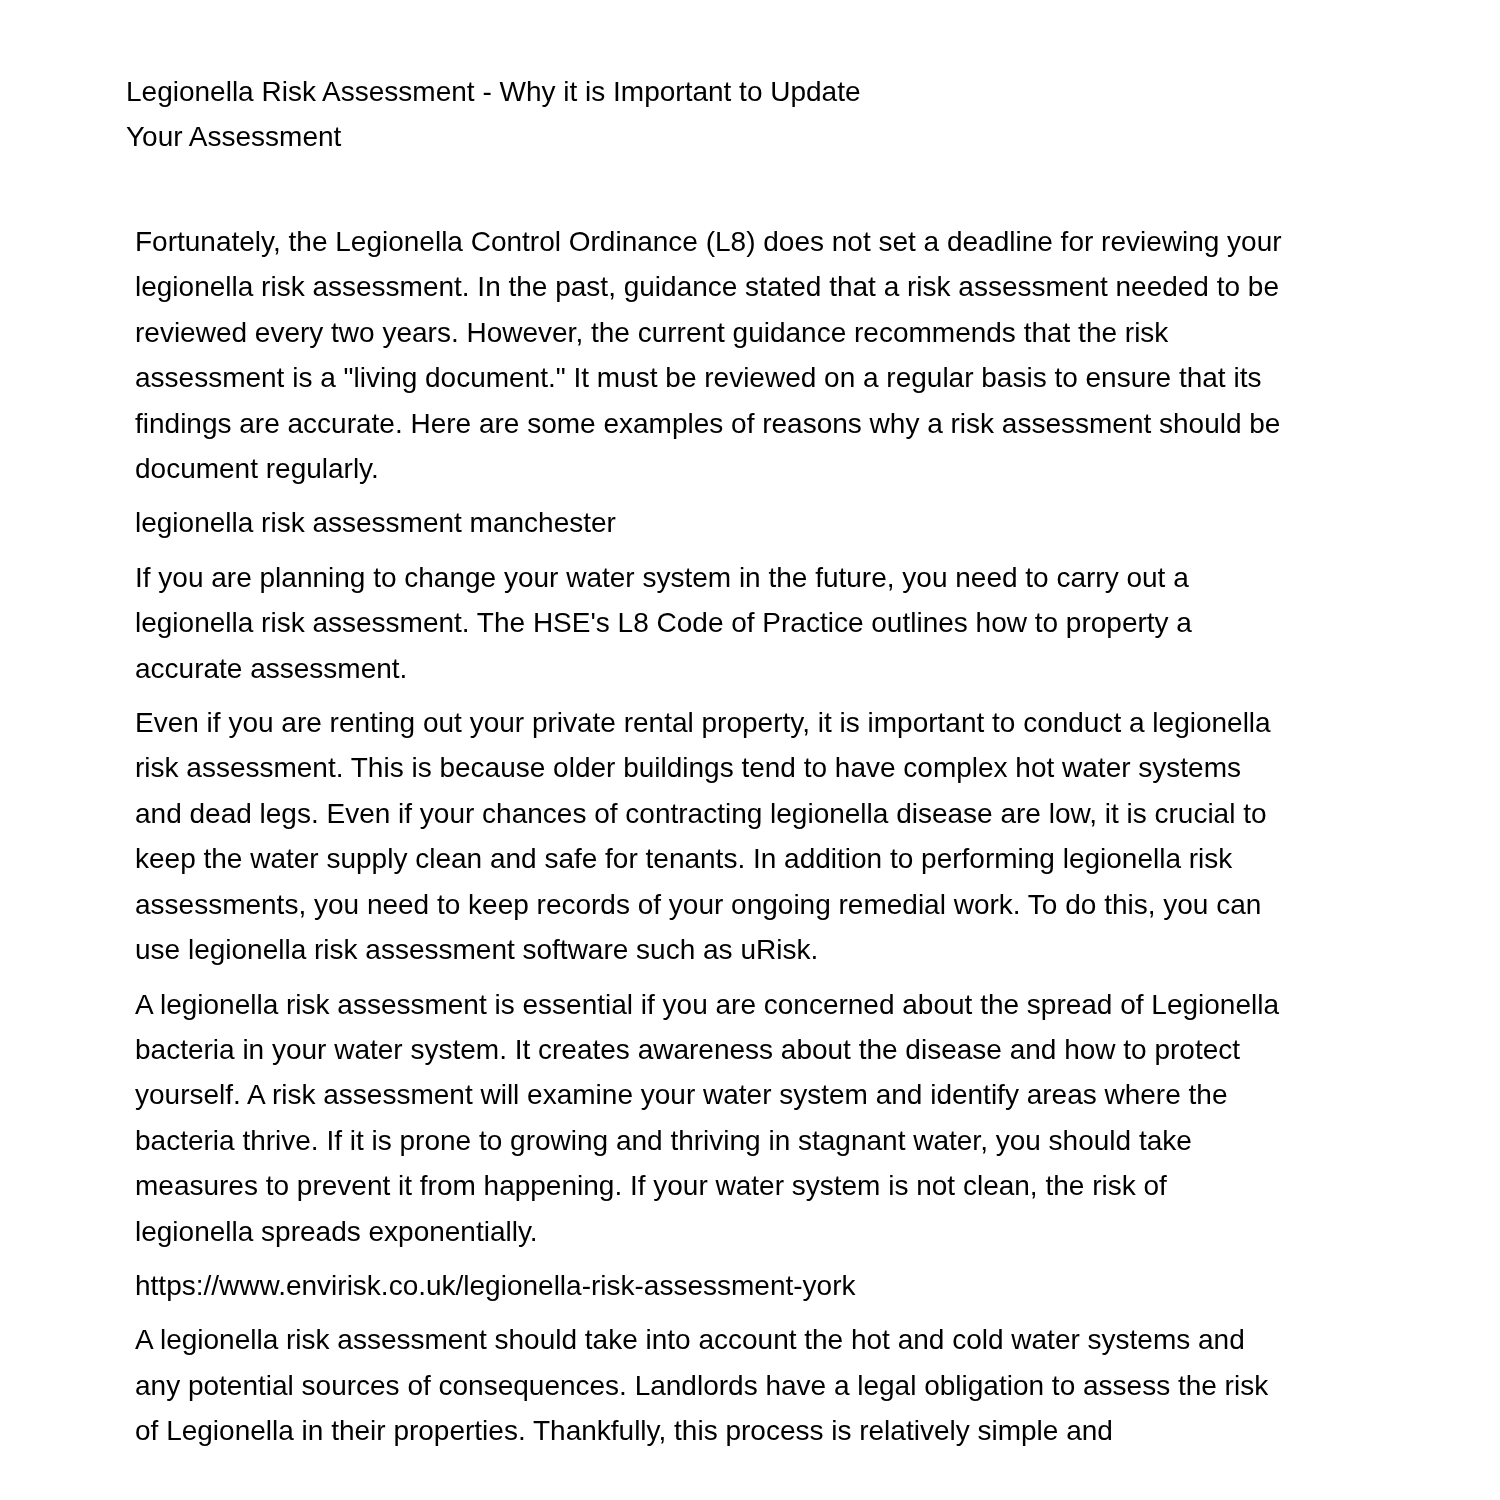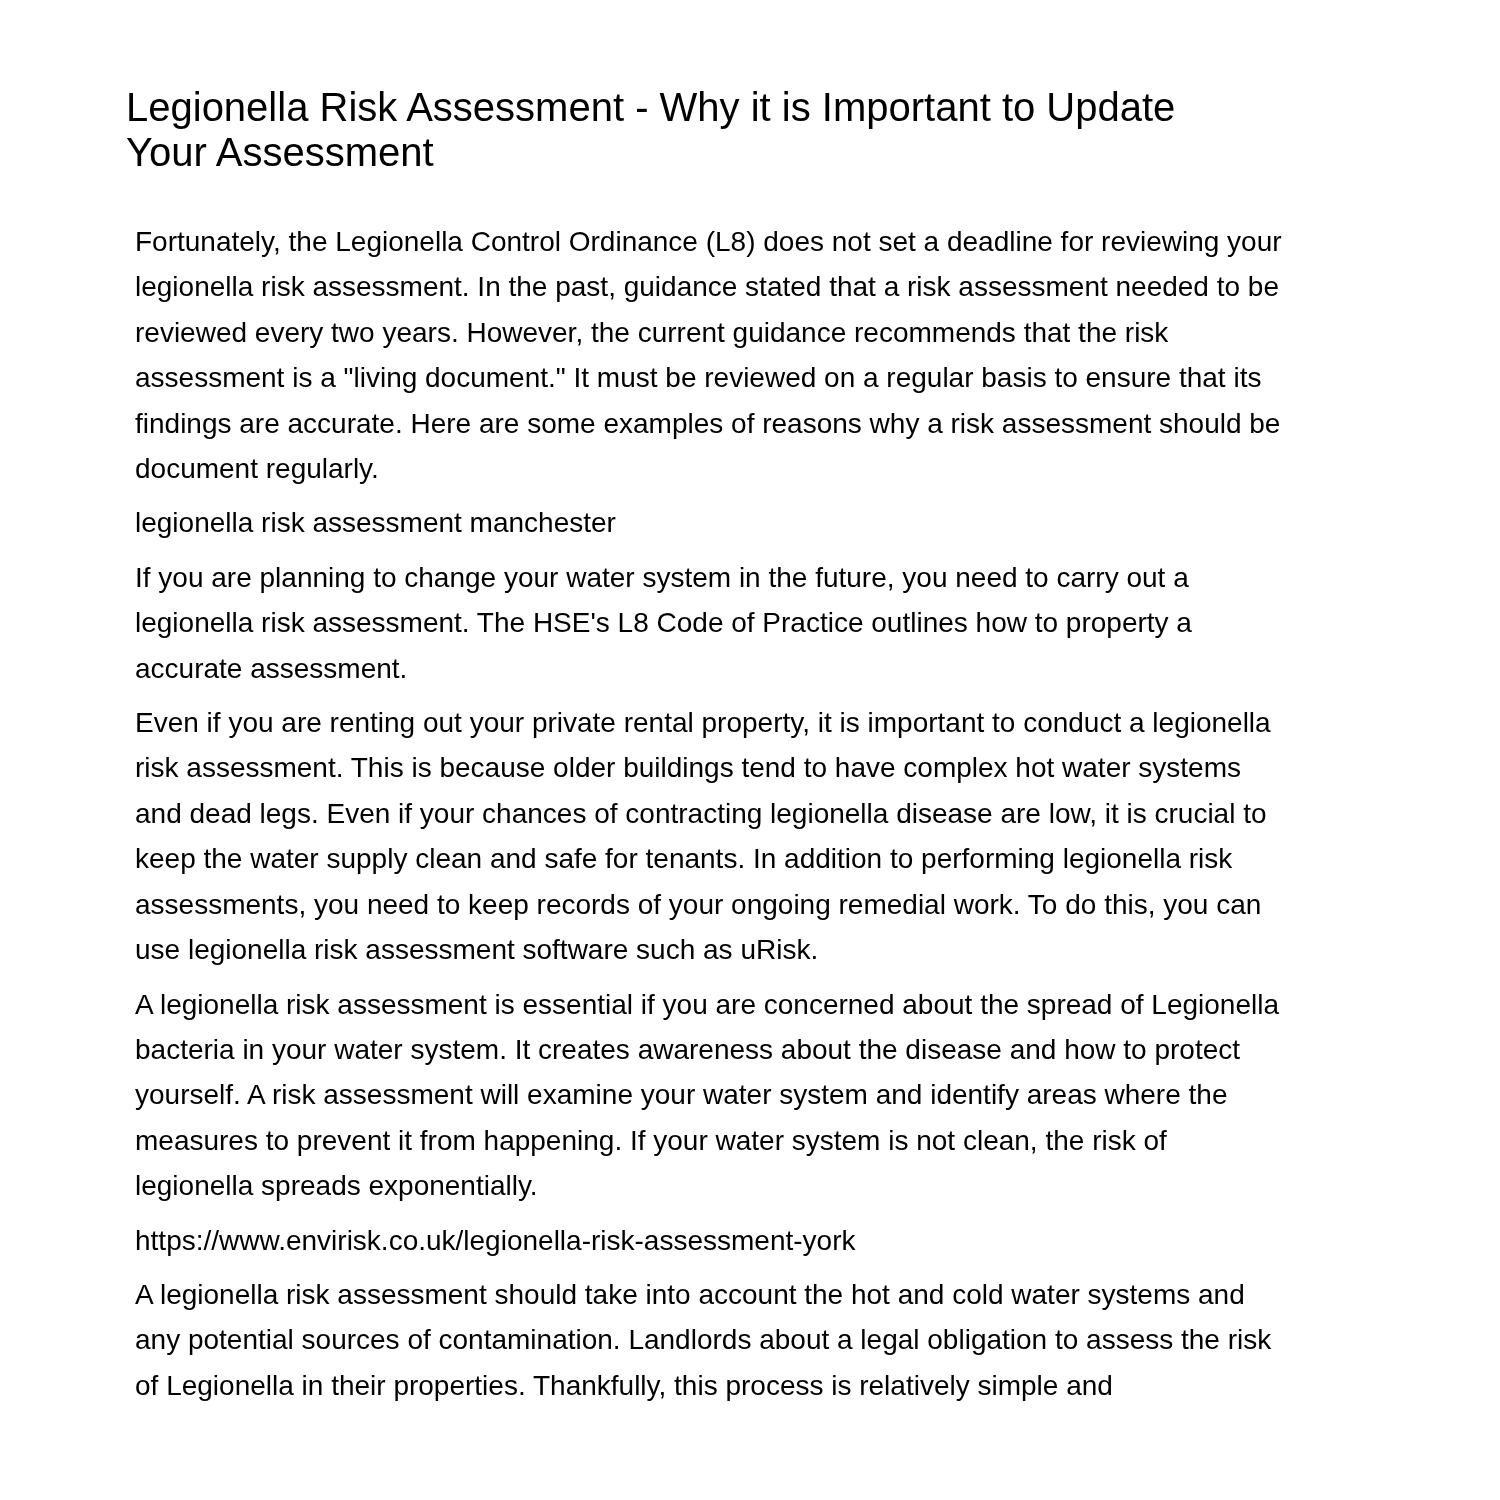--- a/index.html
+++ b/index.html
@@ -17,24 +17,24 @@
     }
     .page {
       position: absolute;
       left: 126px;
       top: 0;
       width: 1250px;
     }
     .title {
       position: absolute;
       left: 0;
-      top: 85px;
+      top: 69px;
       width: 1250px;
       margin: 0;
-      font-size: 40px;
+      font-size: 28px;
       line-height: 45px;
       font-weight: normal;
       letter-spacing: 0;
     }
     .body {
       position: absolute;
       left: 0;
       top: 210px;
       width: 1250px;
     }
@@ -84,27 +84,28 @@
       <span class="line">and dead legs. Even if your chances of contracting legionella disease are low, it is crucial to</span>
       <span class="line">keep the water supply clean and safe for tenants. In addition to performing legionella risk</span>
       <span class="line">assessments, you need to keep records of your ongoing remedial work. To do this, you can</span>
       <span class="line">use legionella risk assessment software such as uRisk.</span>
     </p>
 
     <p class="para">
       <span class="line">A legionella risk assessment is essential if you are concerned about the spread of Legionella</span>
       <span class="line">bacteria in your water system. It creates awareness about the disease and how to protect</span>
       <span class="line">yourself. A risk assessment will examine your water system and identify areas where the</span>
+      <span class="line">bacteria thrive. If it is prone to growing and thriving in stagnant water, you should take</span>
       <span class="line">measures to prevent it from happening. If your water system is not clean, the risk of</span>
       <span class="line">legionella spreads exponentially.</span>
     </p>
 
     <p class="para">
       <span class="line">https://www.envirisk.co.uk/legionella-risk-assessment-york</span>
     </p>
 
     <p class="para">
       <span class="line">A legionella risk assessment should take into account the hot and cold water systems and</span>
-      <span class="line">any potential sources of contamination. Landlords about a legal obligation to assess the risk</span>
+      <span class="line">any potential sources of consequences. Landlords have a legal obligation to assess the risk</span>
       <span class="line">of Legionella in their properties. Thankfully, this process is relatively simple and</span>
     </p>
   </div>
 </div>
 
 </body></html>

